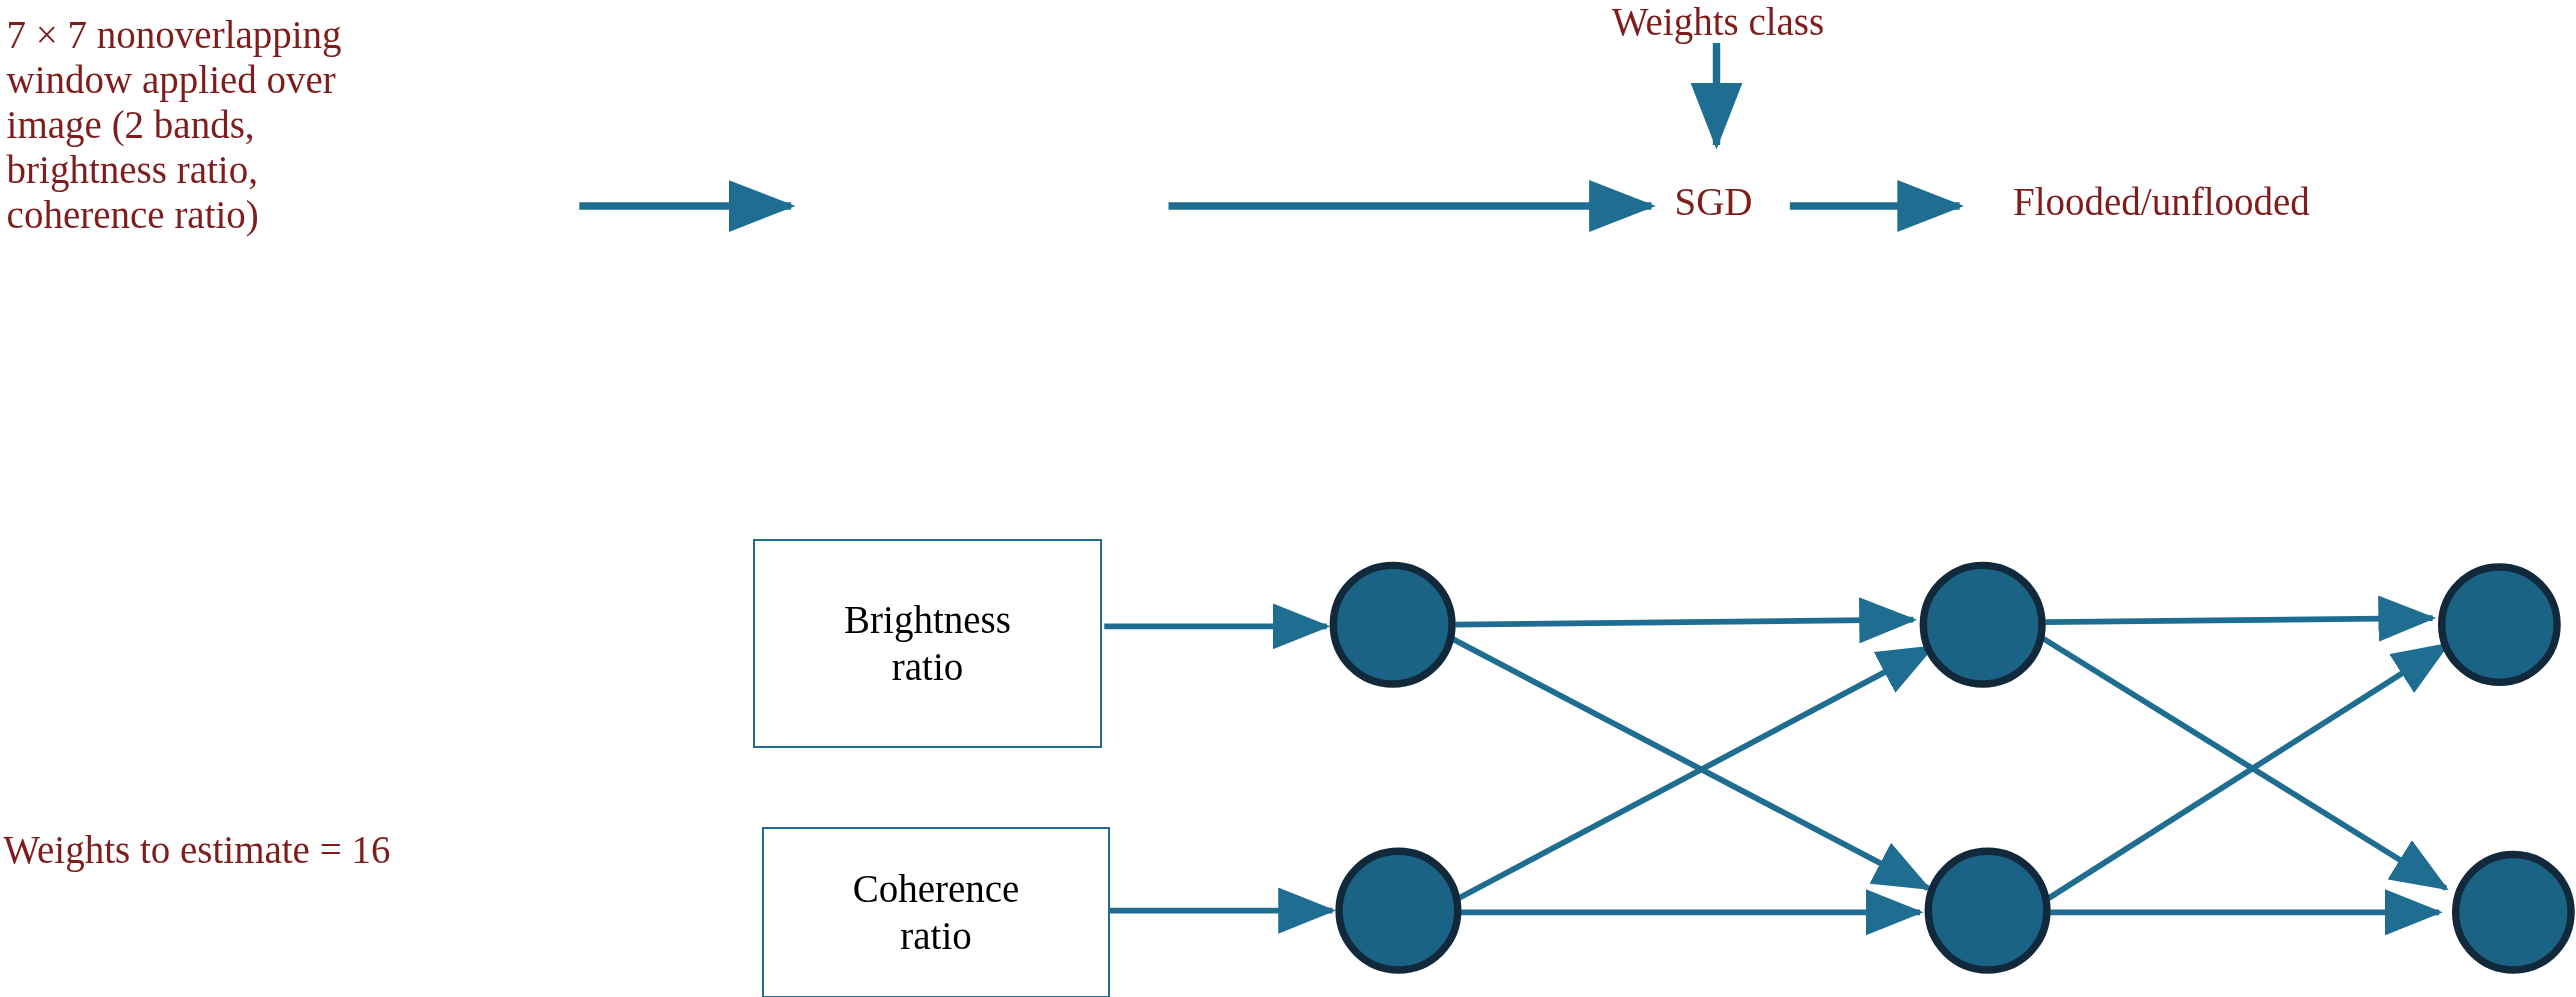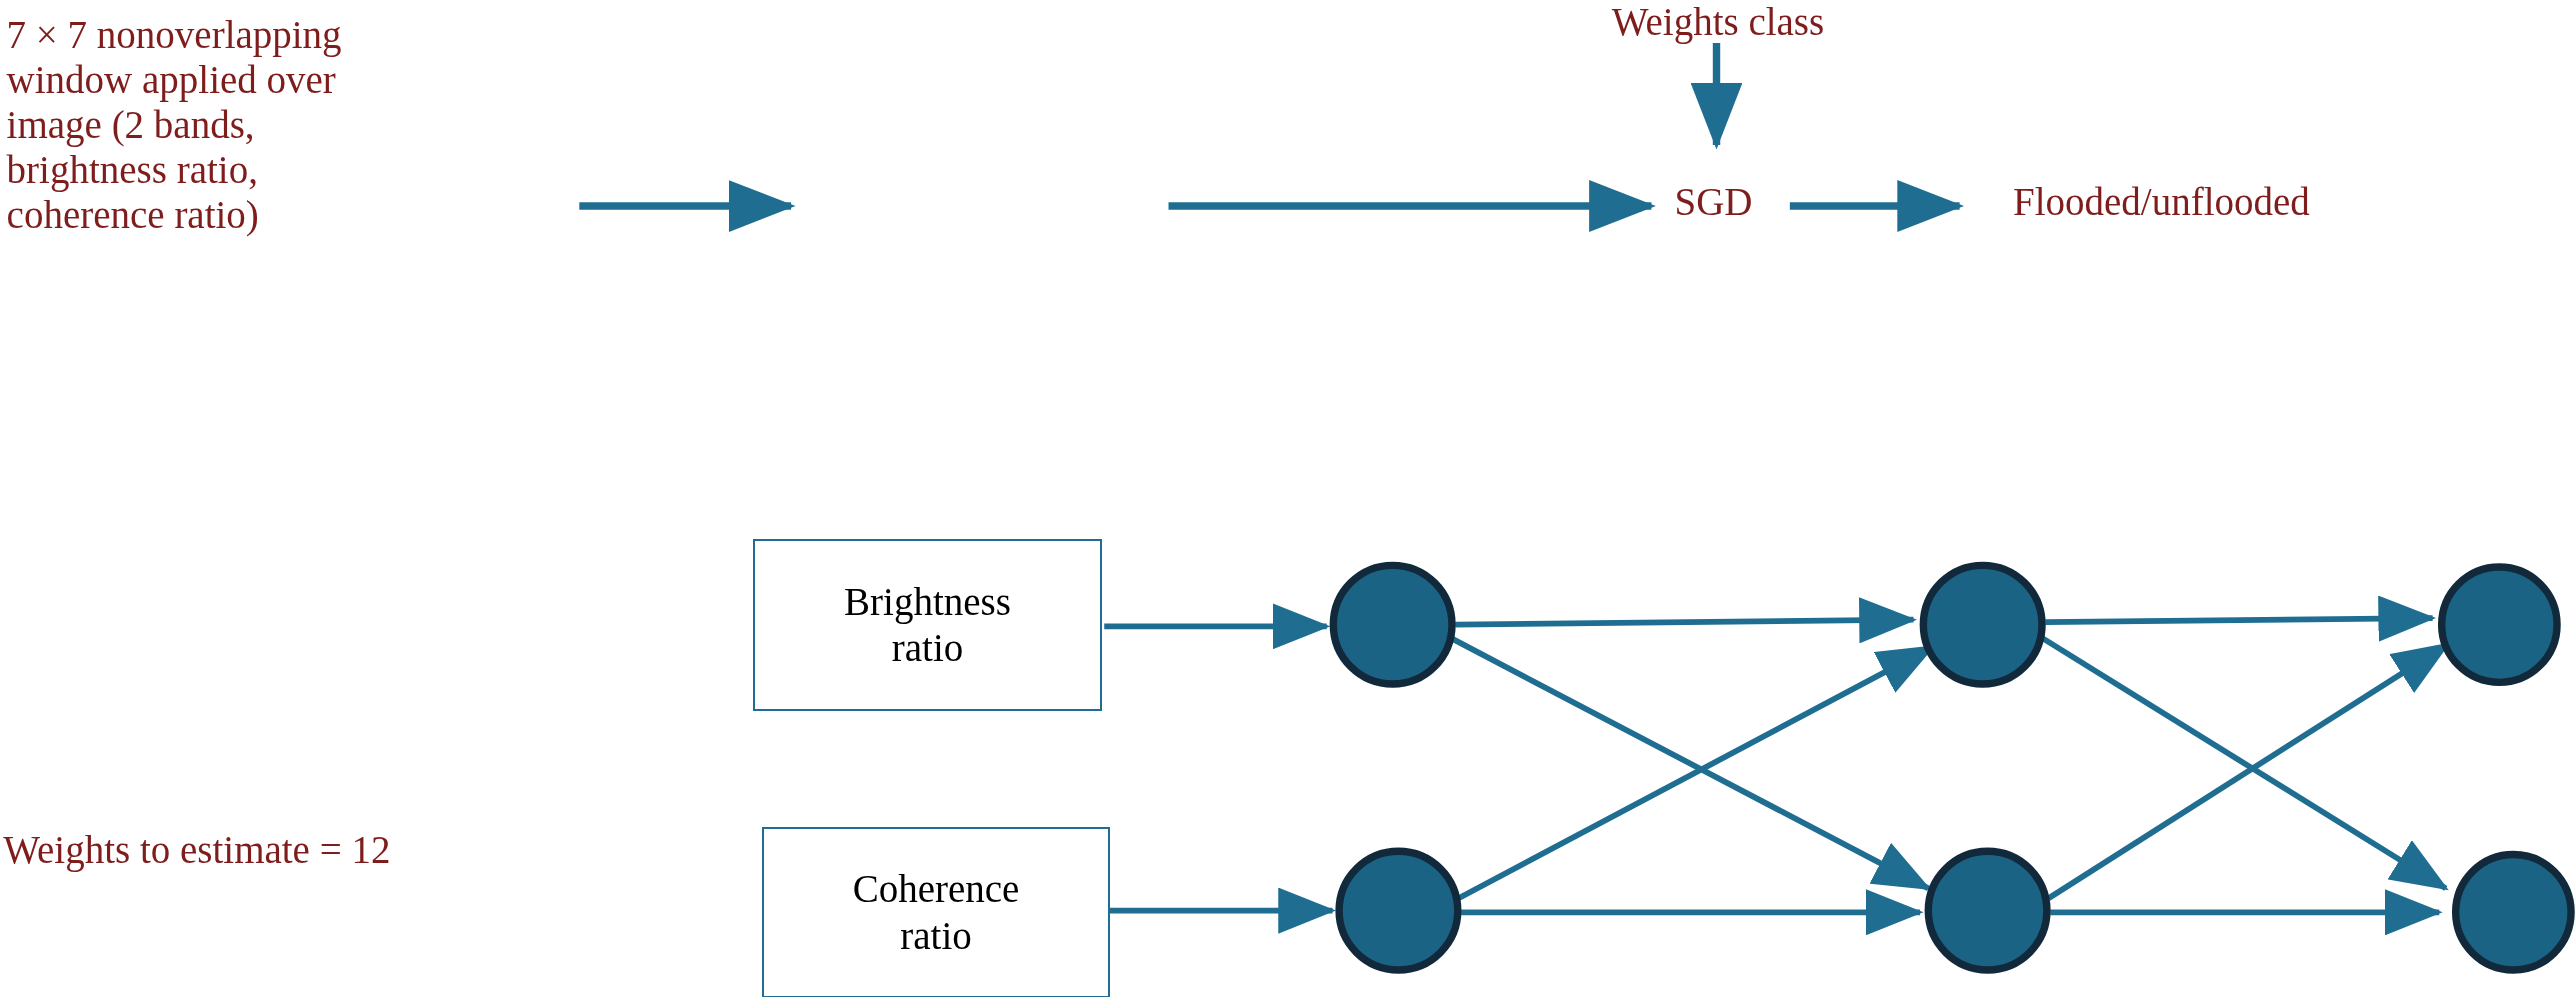--- a/index.html
+++ b/index.html
@@ -90,21 +90,21 @@
     background: #ffffff;
     display: flex;
     align-items: center;
     justify-content: center;
     text-align: center;
     font-size: 39px;
     line-height: 1.18;
     white-space: pre-line;
     font-family: "Liberation Serif", "DejaVu Serif", serif;
   }
-  #box-brightness { left: 753px; top: 539px; width: 349px; height: 172px; }
+  #box-brightness { left: 753px; top: 539px; width: 349px; height: 209px; }
   #box-coherence  { left: 762px; top: 827px; width: 348px; height: 171px; }
 
   
   #net-svg {
     position: absolute;
     left: 0; top: 0;
     width: 2576px;
     height: 998px;
     pointer-events: none;
   }
@@ -123,21 +123,21 @@
 coherence ratio)</div>
 
 
   <div class="txt" id="target-class-label">Weights class</div>
 
   <div class="txt" id="sgd-label">SGD</div>
 
   <div class="txt" id="output-label">Flooded/unflooded</div>
 
 
-  <div class="txt" id="weights-note">Weights to estimate = 12</div>
+  <div class="txt" id="weights-note">Weights to estimate = 16</div>
 
   <div class="feature-box" id="box-brightness">Brightness
 ratio</div>
 
   <div class="feature-box" id="box-coherence">Coherence
 ratio</div>
 
   <svg id="net-svg" viewBox="0 0 3126 1211">
     <defs>
       <marker id="ah" markerWidth="9" markerHeight="7" refX="8.4" refY="3.5" orient="auto" markerUnits="strokeWidth">

